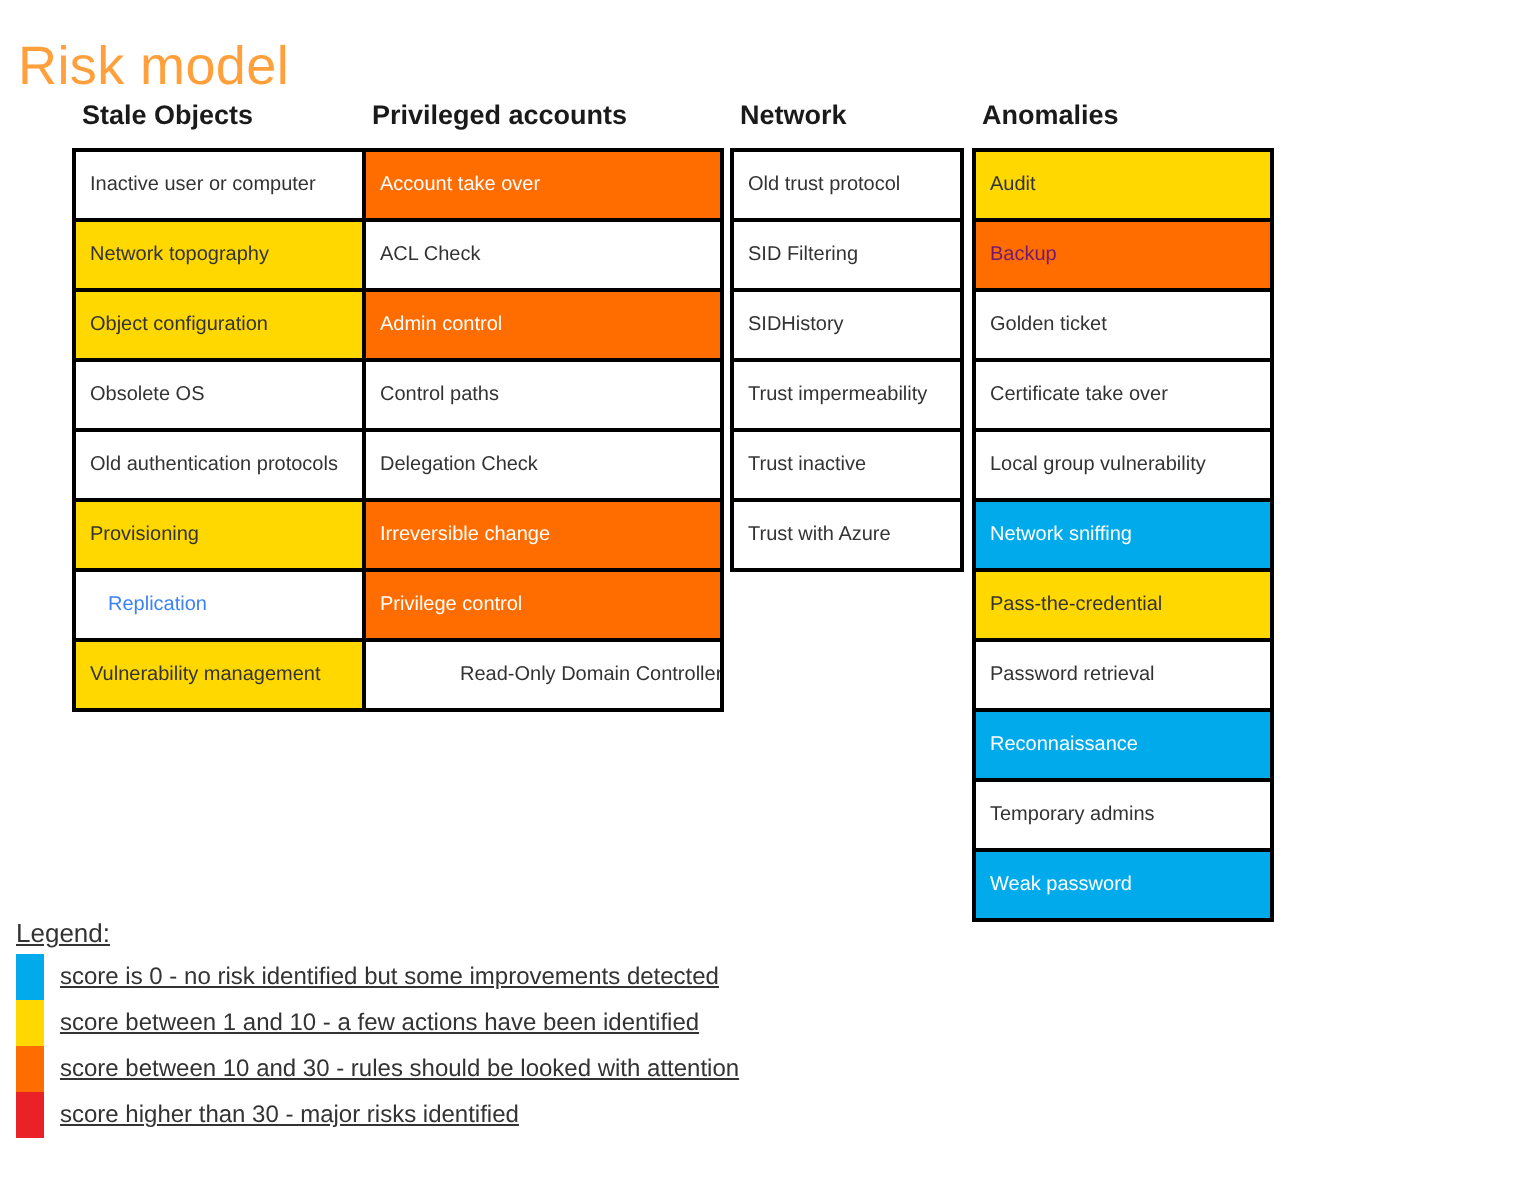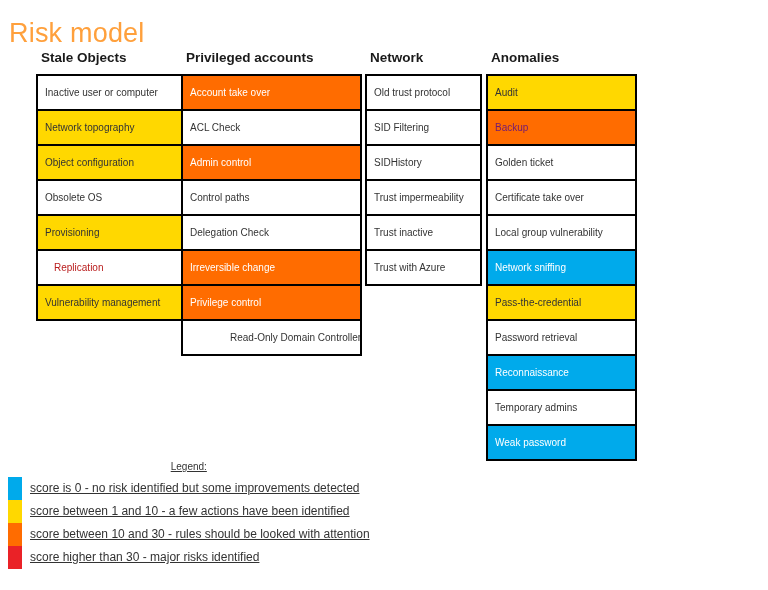--- a/index.html
+++ b/index.html
@@ -40,26 +40,25 @@
     padding-left: 7px;
     font-size: 10px;
     white-space: nowrap;
     overflow: hidden;
     border-bottom: 2px solid #000000;
     cursor: pointer;
   }
   .risk-cell:last-child { border-bottom: none; }
   #legend { position: absolute; left: 8px; top: 458px; }
   .legend-title {
-    font-size: 10px;
+    font-size: 13px;
     color: #333333;
     text-decoration: underline;
     line-height: 17px;
     margin-bottom: 2px;
-    text-align: center;
   }
   .legend-item { display: flex; height: 23px; }
   .legend-swatch { width: 14px; height: 23px; flex: 0 0 14px; }
   .legend-label {
     margin-left: 8px;
     font-size: 12px;
     color: #333333;
     line-height: 23px;
     white-space: nowrap;
     text-decoration: underline;
@@ -71,22 +70,23 @@
 <h1 class="page-title" style="color: rgb(255, 160, 60);">Risk model</h1>
 
 <div id="columns">
     <div class="column col1">
       <div class="col-header">Stale Objects</div>
       <div class="risk-table">
         <div class="risk-cell" style="background: rgb(255, 255, 255); color: rgb(51, 51, 51);">Inactive user or computer</div>
         <div class="risk-cell" style="background: rgb(255, 216, 0); color: rgb(51, 51, 51);">Network topography</div>
         <div class="risk-cell" style="background: rgb(255, 216, 0); color: rgb(51, 51, 51);">Object configuration</div>
         <div class="risk-cell" style="background: rgb(255, 255, 255); color: rgb(51, 51, 51);">Obsolete OS</div>
+        <div class="risk-cell" style="background: rgb(255, 255, 255); color: rgb(51, 51, 51);">Old authentication protocols</div>
         <div class="risk-cell" style="background: rgb(255, 216, 0); color: rgb(51, 51, 51);">Provisioning</div>
-        <div class="risk-cell" style="background: rgb(255, 255, 255); color: #b91c1c; padding-left: 16px;">Replication</div>
+        <div class="risk-cell" style="background: rgb(255, 255, 255); color: #3b82f6; padding-left: 16px;">Replication</div>
         <div class="risk-cell" style="background: rgb(255, 216, 0); color: rgb(51, 51, 51);">Vulnerability management</div>
       </div>
     </div>
     <div class="column col2">
       <div class="col-header">Privileged accounts</div>
       <div class="risk-table">
         <div class="risk-cell" style="background: rgb(255, 108, 0); color: rgb(255, 255, 255);">Account take over</div>
         <div class="risk-cell" style="background: rgb(255, 255, 255); color: rgb(51, 51, 51);">ACL Check</div>
         <div class="risk-cell" style="background: rgb(255, 108, 0); color: rgb(255, 255, 255);">Admin control</div>
         <div class="risk-cell" style="background: rgb(255, 255, 255); color: rgb(51, 51, 51);">Control paths</div>

